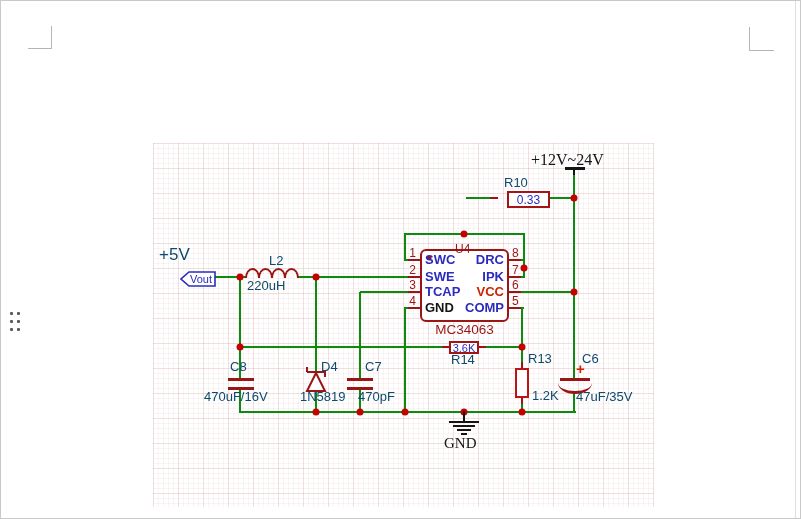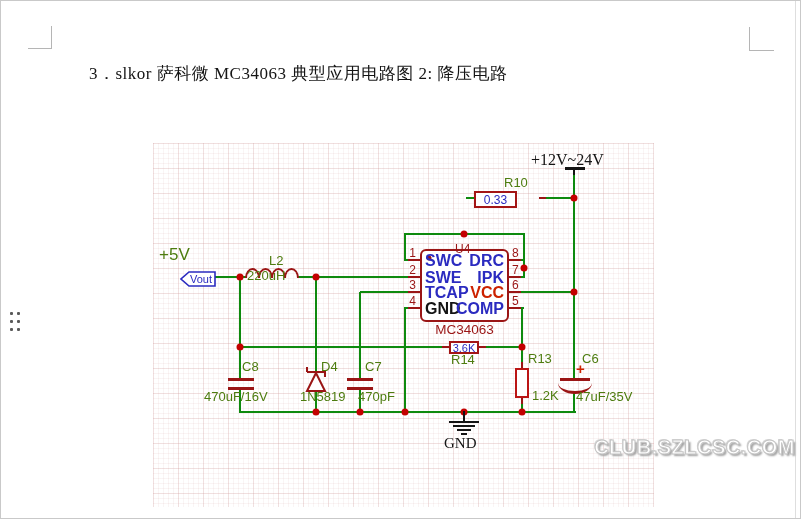--- a/index.html
+++ b/index.html
@@ -29,31 +29,31 @@
       repeating-linear-gradient(to right, rgba(205,150,150,.10) 0 1px, transparent 1px 5px),
       repeating-linear-gradient(to bottom, rgba(205,150,150,.10) 0 1px, transparent 1px 5px);
   }
   
   .w{position:absolute;background:#0e8a0e;}
   .stub{position:absolute;background:#9a1515;}
   .blk{position:absolute;background:#141414;}
   .dot{position:absolute;width:7px;height:7px;border-radius:50%;background:#c40000;transform:translate(-50%,-50%);}
   .pin1dot{position:absolute;width:5px;height:5px;border-radius:50%;background:#9a1515;transform:translate(-50%,-50%);}
   
-  .lbl{position:absolute;color:#4d7c0f;font-size:13px;white-space:nowrap;line-height:1.1;}
+  .lbl{position:absolute;color:#0c4a6e;font-size:13px;white-space:nowrap;line-height:1.1;}
   .ref{font-size:13px;}
   .maroon{color:#9a1515;}
   .red{color:#cc2200;}
   .black{color:#141414;}
   
   .rbox{position:absolute;border:2px solid #a31515;background:#fff;color:#2b2bc0;
         display:flex;align-items:center;justify-content:center;font-size:11px;box-sizing:border-box;}
   .ic-body{position:absolute;left:419px;top:248px;width:89px;height:73px;background:#fff;
            border:2px solid #9a1515;border-radius:6px;box-sizing:border-box;}
-  .pin-name{position:absolute;font-size:16px;font-weight:600;color:#2b2bc0;white-space:nowrap;}
+  .pin-name{position:absolute;font-size:13px;font-weight:600;color:#2b2bc0;white-space:nowrap;}
   .pin-num{position:absolute;font-size:12px;color:#9a1515;width:10px;line-height:1;}
   .coil{position:absolute;left:245px;top:267px;width:52px;height:10px;display:flex;}
   .coil i{flex:1;border:2px solid #9a1515;border-bottom:none;
           border-radius:50% 50% 0 0 / 100% 100% 0 0;margin:0 -1px;}
   .plate{position:absolute;height:3px;background:#9a1515;}
   .curve{position:absolute;left:557px;top:382px;width:34px;height:11px;box-sizing:border-box;
          border-bottom:3px solid #9a1515;border-radius:0 0 50% 50% / 0 0 100% 100%;}
   
   .caption{position:absolute;left:152px;width:501px;text-align:center;color:#2a31b4;
            font-size:18px;font-weight:500;white-space:nowrap;}
@@ -70,21 +70,20 @@
 <body>
 
 <div class="page">
   <div class="edge-right"></div>
 
   <div class="mark" style="left:50px;top:25px;width:1px;height:23px;"></div>
   <div class="mark" style="left:27px;top:47px;width:24px;height:1px;"></div>
   <div class="mark" style="left:748px;top:26px;width:1px;height:24px;"></div>
   <div class="mark" style="left:748px;top:49px;width:25px;height:1px;"></div>
 
-  <div class="doc-title">3．slkor 萨科微 MC34063 典型应用电路图 2: 降压电路</div>
 
   <div class="drag-handle">
     <i style="left:0;top:0"></i>
       <i style="left:7px;top:0"></i>
     <i style="left:0;top:8px"></i>
       <i style="left:7px;top:8px"></i>
     <i style="left:0;top:16px"></i>
       <i style="left:7px;top:16px"></i>
   </div>
 
@@ -155,30 +154,30 @@
   <div class="blk" style="left:564px;top:166px;width:20px;height:3px;"></div>
   <div class="blk" style="left:572px;top:166px;width:2px;height:8px;"></div>
 
   <div class="lbl" style="left:158px;top:245px;font-size:17px;">+5V</div>
   <svg style="position:absolute;left:179px;top:270px;" width="36" height="16">
     <polygon points="35,1 9,1 1,8 9,15 35,15" fill="#ffffff" stroke="#2b2bc0" stroke-width="1.6"></polygon>
     <text x="10" y="12" font-size="11" fill="#2b2bc0" font-family="Liberation Sans, sans-serif">Vout</text>
   </svg>
 
   <div class="lbl ref" style="left:503px;top:175px;">R10</div>
-  <div class="rbox" style="left:473px;top:190px;width:43px;height:17px;font-size:12px;">0.33</div>
+  <div class="rbox" style="left:506px;top:190px;width:43px;height:17px;font-size:12px;">0.33</div>
 
   <div class="lbl ref" style="left:268px;top:253px;">L2</div>
   <div class="coil">
       <i></i>
       <i></i>
       <i></i>
       <i></i>
     </div>
-  <div class="lbl" style="left:246px;top:268px;">220uH</div>
+  <div class="lbl" style="left:246px;top:278px;">220uH</div>
 
   <div class="ic-body"></div>
   <div class="lbl maroon" style="left:454px;top:242px;font-size:12px;">U4</div>
   <div class="pin1dot" style="left:428px;top:257px;"></div>
   <div class="pin-name" style="left:424px;top:251px;">SWC</div>
   <div class="pin-name" style="left:424px;top:268px;">SWE</div>
   <div class="pin-name" style="left:424px;top:283px;">TCAP</div>
   <div class="pin-name black" style="left:424px;top:299px;color:#141414;">GND</div>
   <div class="pin-name" style="left:441px;top:251px;width:62px;text-align:right;">DRC</div>
   <div class="pin-name" style="left:441px;top:268px;width:62px;text-align:right;">IPK</div>
@@ -194,21 +193,21 @@
   <div class="pin-num" style="left:511px;top:294px;">5</div>
   <div class="lbl maroon" style="left:419px;top:322px;width:89px;text-align:center;font-size:13.5px;">MC34063</div>
 
   <div class="rbox" style="left:448px;top:340px;width:30px;height:13px;">3.6K</div>
   <div class="lbl ref" style="left:450px;top:352px;">R14</div>
 
   <div class="lbl ref" style="left:527px;top:351px;">R13</div>
   <div class="rbox" style="left:514px;top:367px;width:14px;height:30px;border-color:#bb1515;"></div>
   <div class="lbl" style="left:531px;top:388px;">1.2K</div>
 
-  <div class="lbl ref" style="left:241px;top:359px;">C8</div>
+  <div class="lbl ref" style="left:229px;top:359px;">C8</div>
   <div class="plate" style="left:227px;top:377px;width:26px;"></div>
   <div class="plate" style="left:227px;top:386px;width:26px;"></div>
   <div class="lbl" style="left:203px;top:389px;">470uF/16V</div>
 
   <div class="lbl ref" style="left:320px;top:359px;">D4</div>
   <svg style="position:absolute;left:302px;top:364px;" width="26" height="30">
     <path d="M4,7 L4,2 M4,7 L22,7 L22,12" fill="none" stroke="#9a1515" stroke-width="2"></path>
     <polygon points="13,8 4,26 22,26" fill="#ffffff" stroke="#9a1515" stroke-width="2"></polygon>
   </svg>
   <div class="lbl" style="left:299px;top:389px;">1N5819</div>
@@ -226,15 +225,14 @@
 
   <div class="blk" style="left:462px;top:410px;width:2px;height:11px;"></div>
   <div class="blk" style="left:448px;top:420px;width:30px;height:2px;"></div>
   <div class="blk" style="left:452px;top:424px;width:22px;height:2px;"></div>
   <div class="blk" style="left:456px;top:428px;width:14px;height:2px;"></div>
   <div class="blk" style="left:460px;top:432px;width:6px;height:2px;"></div>
   <div class="lbl serif black" style="left:443px;top:434px;font-size:15px;">GND</div>
 
 
   <div class="wm">
-    <div class="wm-site">CLUB.SZLCSC.COM</div>
   </div>
 </div>
 
 </body></html>

